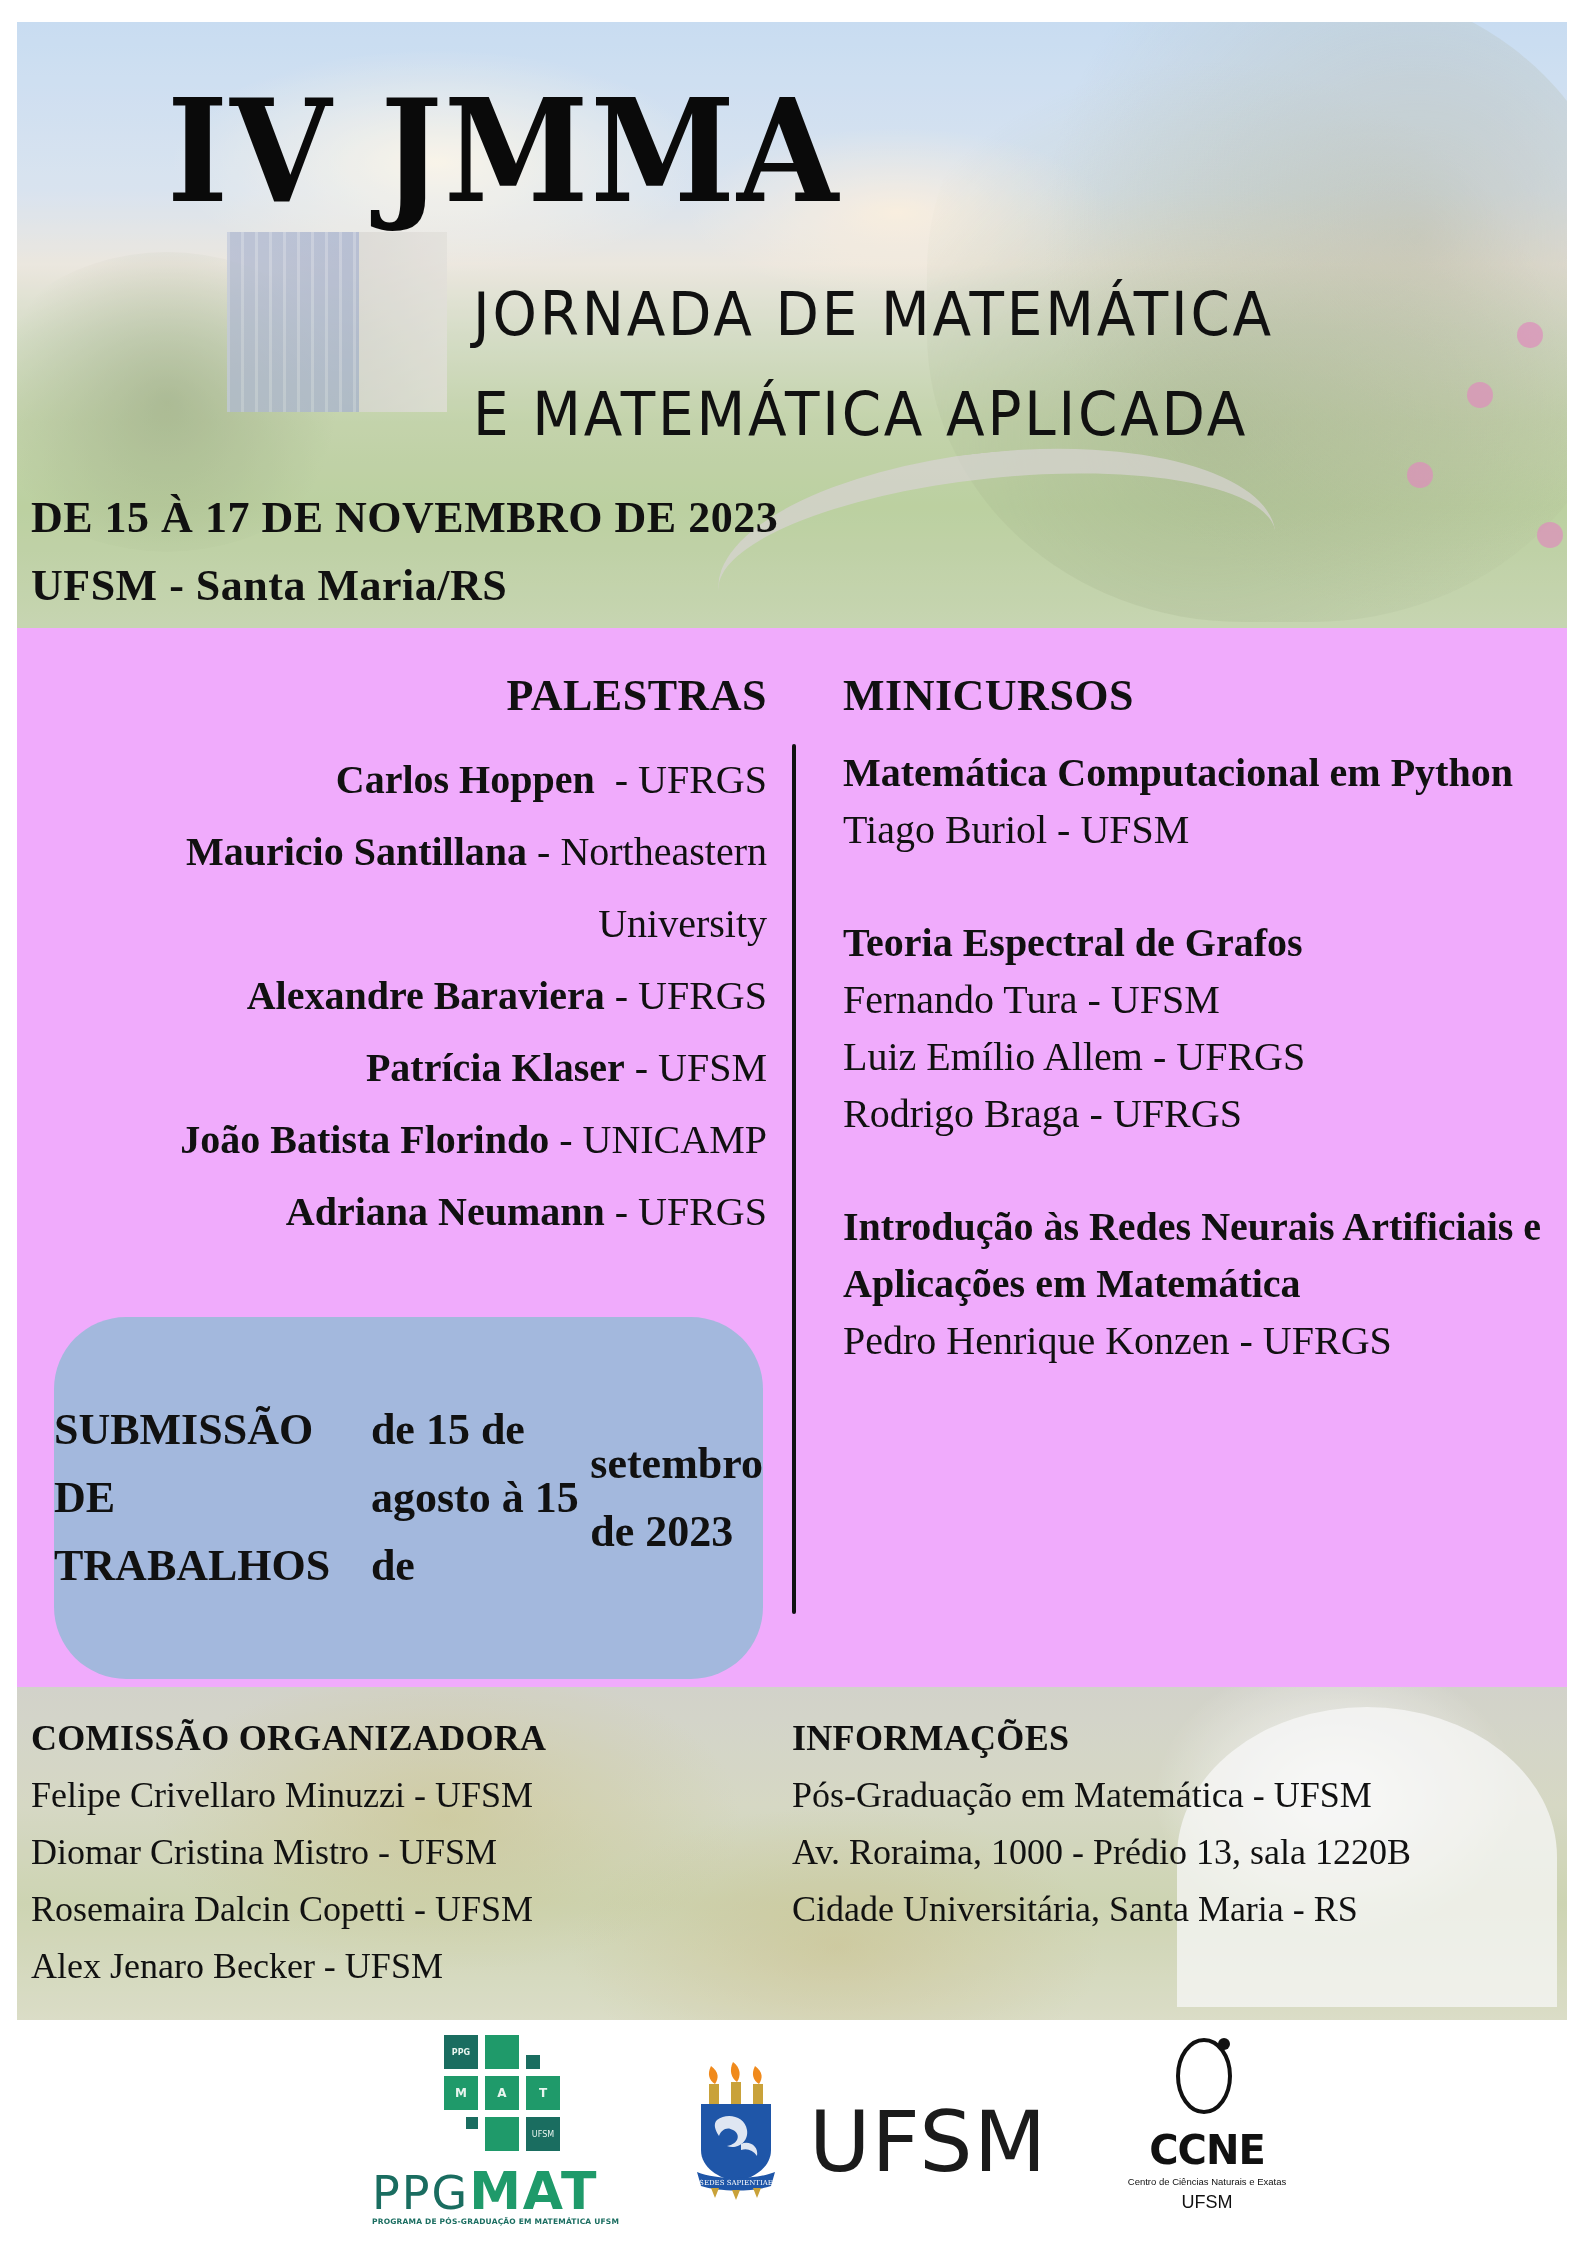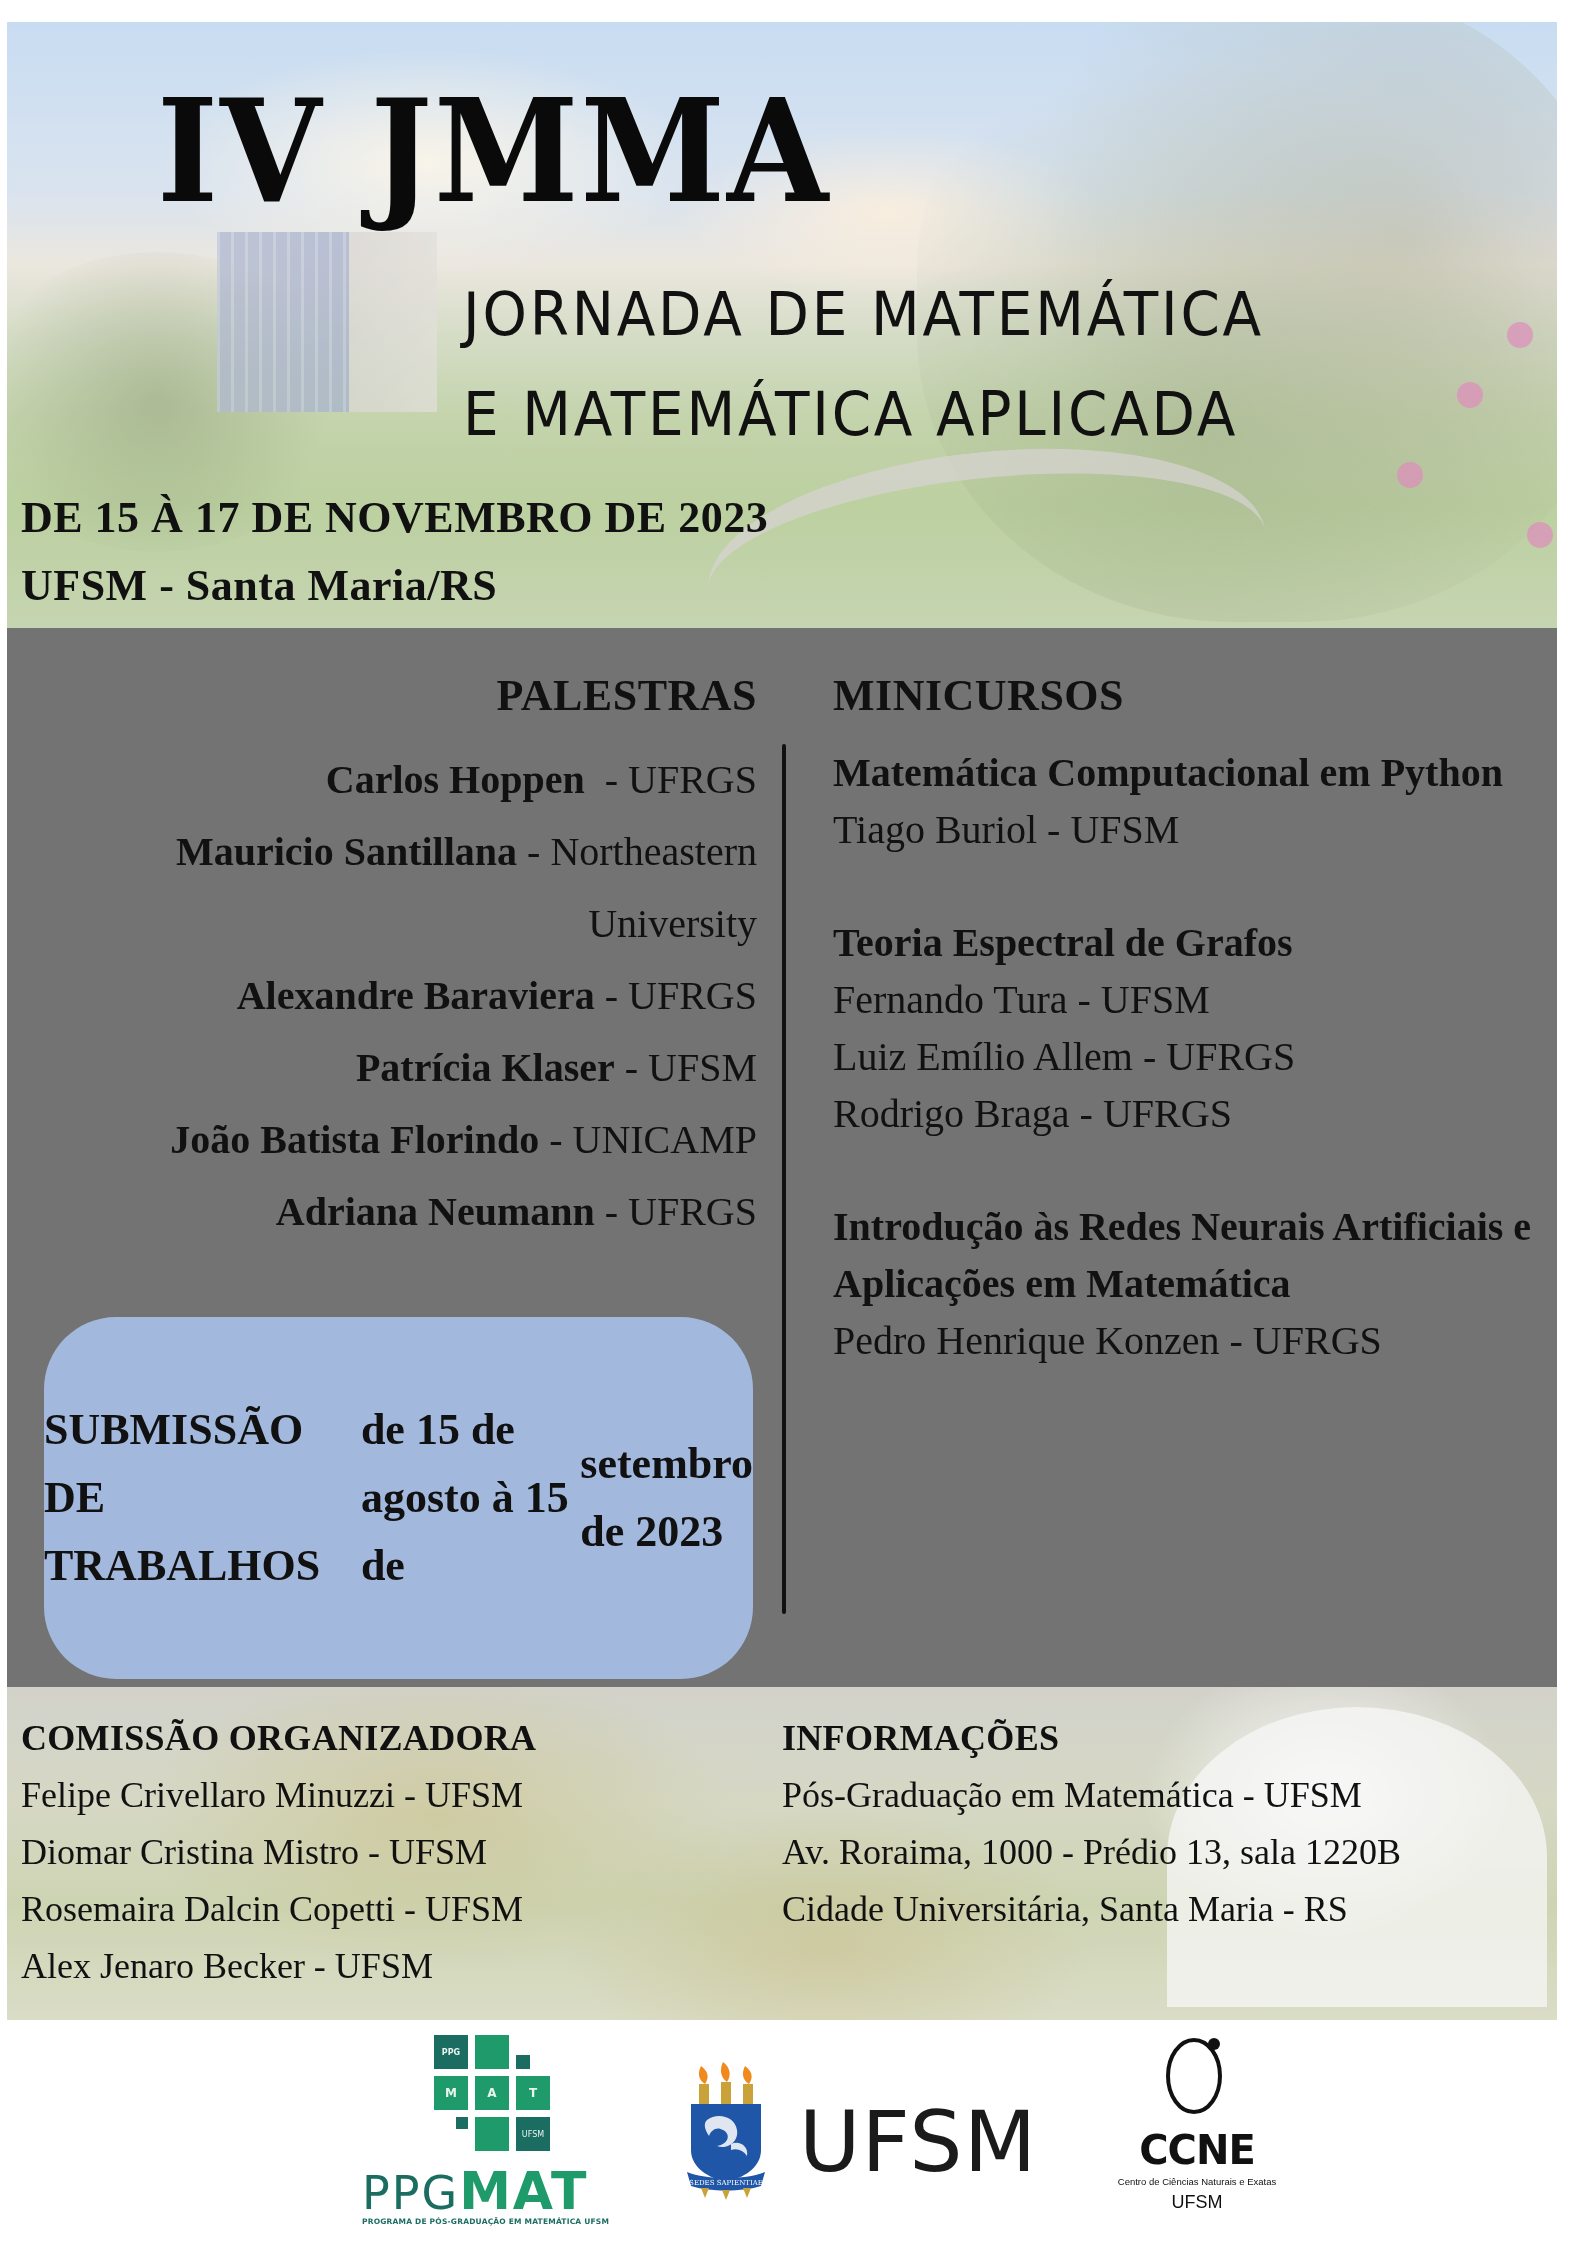--- a/index.html
+++ b/index.html
@@ -1,19 +1,19 @@
 <!DOCTYPE html>
 <html><head>
 <meta charset="utf-8">
 <style>
   * { box-sizing: border-box; margin: 0; padding: 0; }
   html, body { width: 1587px; height: 2245px; background: #ffffff; overflow: hidden; }
   body { position: relative; font-family: "DejaVu Serif", "Liberation Serif", serif; color: #0d0d0d; }
 
-  .poster { position: absolute; left: 7px; top: 22px; width: 1550px; height: 2223px; }
+  .poster { position: absolute; left: 17px; top: 22px; width: 1550px; height: 2223px; }
 
   
   .hero {
     position: absolute; left: 0; top: 0; width: 1550px; height: 606px; overflow: hidden;
     background:
       radial-gradient(ellipse 380px 160px at 420px 140px, rgba(255,245,225,0.85), rgba(255,245,225,0) 70%),
       radial-gradient(ellipse 300px 120px at 880px 190px, rgba(255,236,210,0.8), rgba(255,236,210,0) 70%),
       linear-gradient(180deg, #b9d3ee 0%, #cfdceb 28%, #e6e0d6 40%, #c9d3b6 52%, #b3c794 66%, #a9c386 80%, #b7c99c 100%);
   }
   .hero .trees-left {
@@ -65,21 +65,21 @@
     font-family: "Liberation Serif", "DejaVu Serif", serif; font-weight: bold;
     font-size: 44px; color: #111; letter-spacing: 0.5px;
   }
   .place-line {
     position: absolute; left: 14px; top: 538px;
     font-family: "Liberation Serif", "DejaVu Serif", serif; font-weight: bold;
     font-size: 44px; color: #111; letter-spacing: 0.5px;
   }
 
   
-  .middle { position: absolute; left: 0; top: 606px; width: 1550px; height: 1059px; background: #737373; text-decoration: underline; }
+  .middle { position: absolute; left: 0; top: 606px; width: 1550px; height: 1059px; background: #f0abfc; text-decoration: underline; }
 
   .col-left { position: absolute; left: 0; top: 0; width: 750px; }
   .col-right { position: absolute; left: 812px; top: 0; width: 720px; }
 
   .sec-heading {
     font-family: "Liberation Serif", "DejaVu Serif", serif; font-weight: bold;
     font-size: 44px; color: #111; letter-spacing: 0.5px; line-height: 1;
   }
   .col-left .sec-heading { position: absolute; right: 0; top: 46px; text-align: right; }
   .col-right .sec-heading { position: absolute; left: 14px; top: 46px; }

